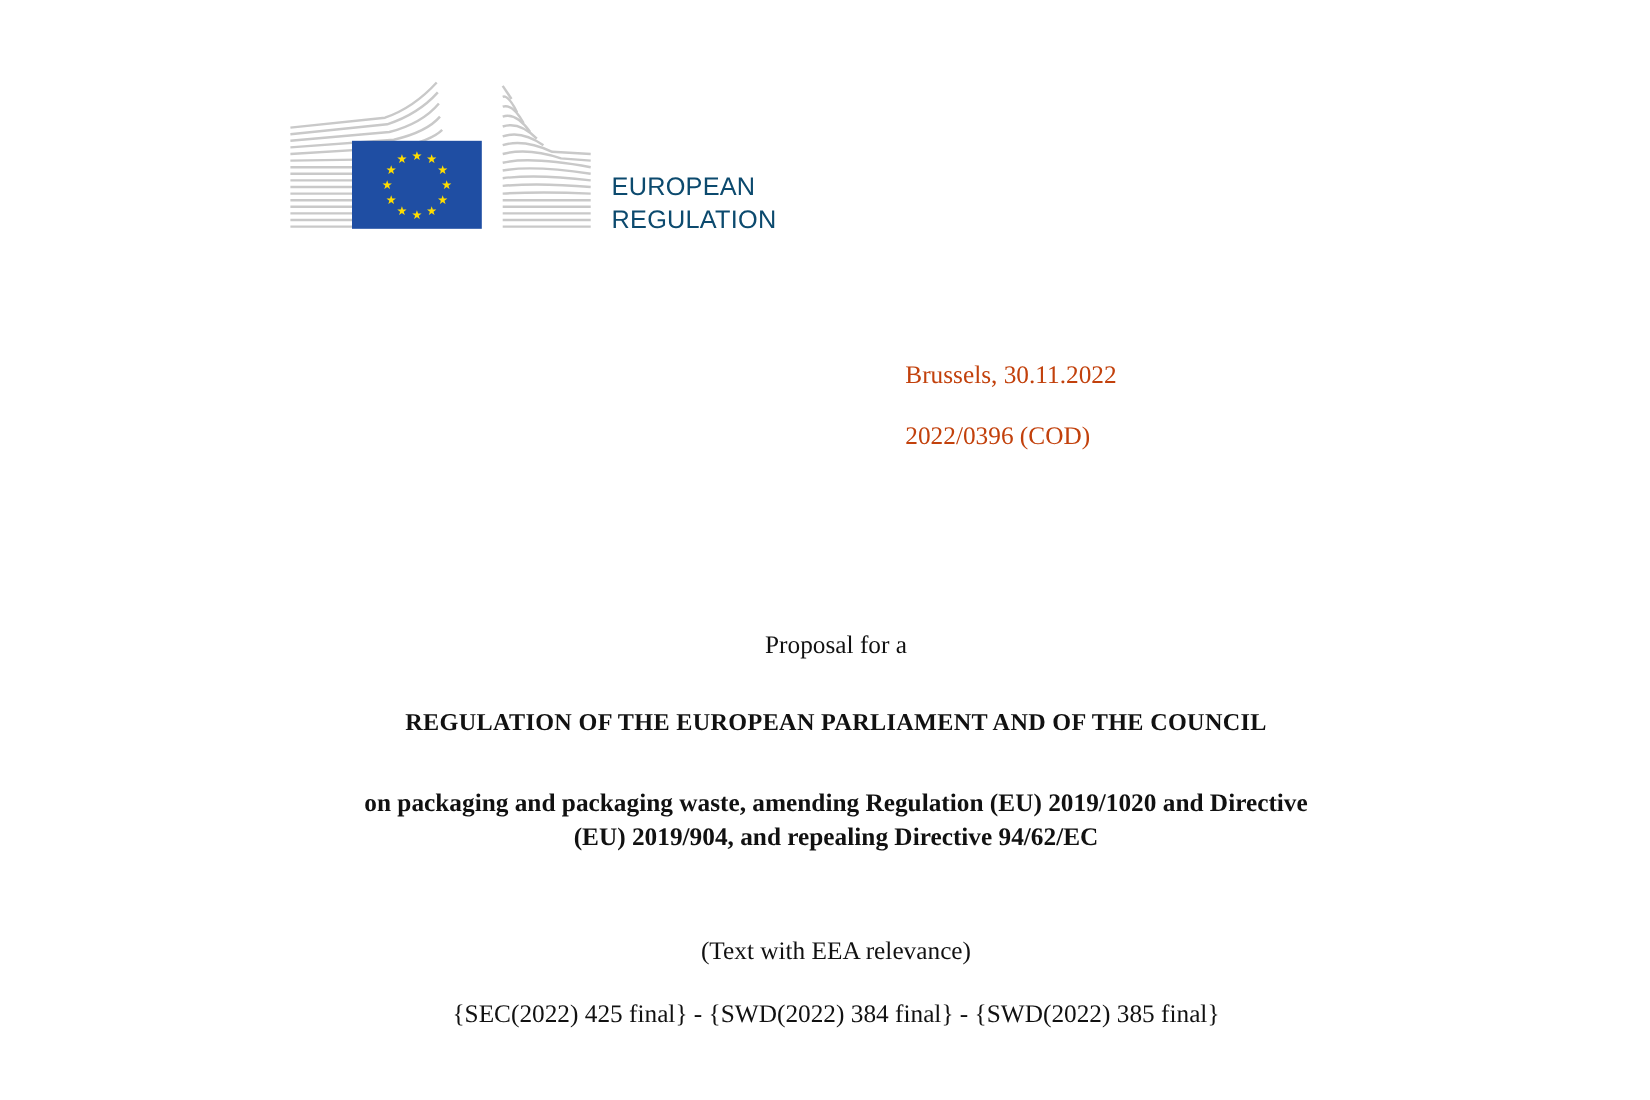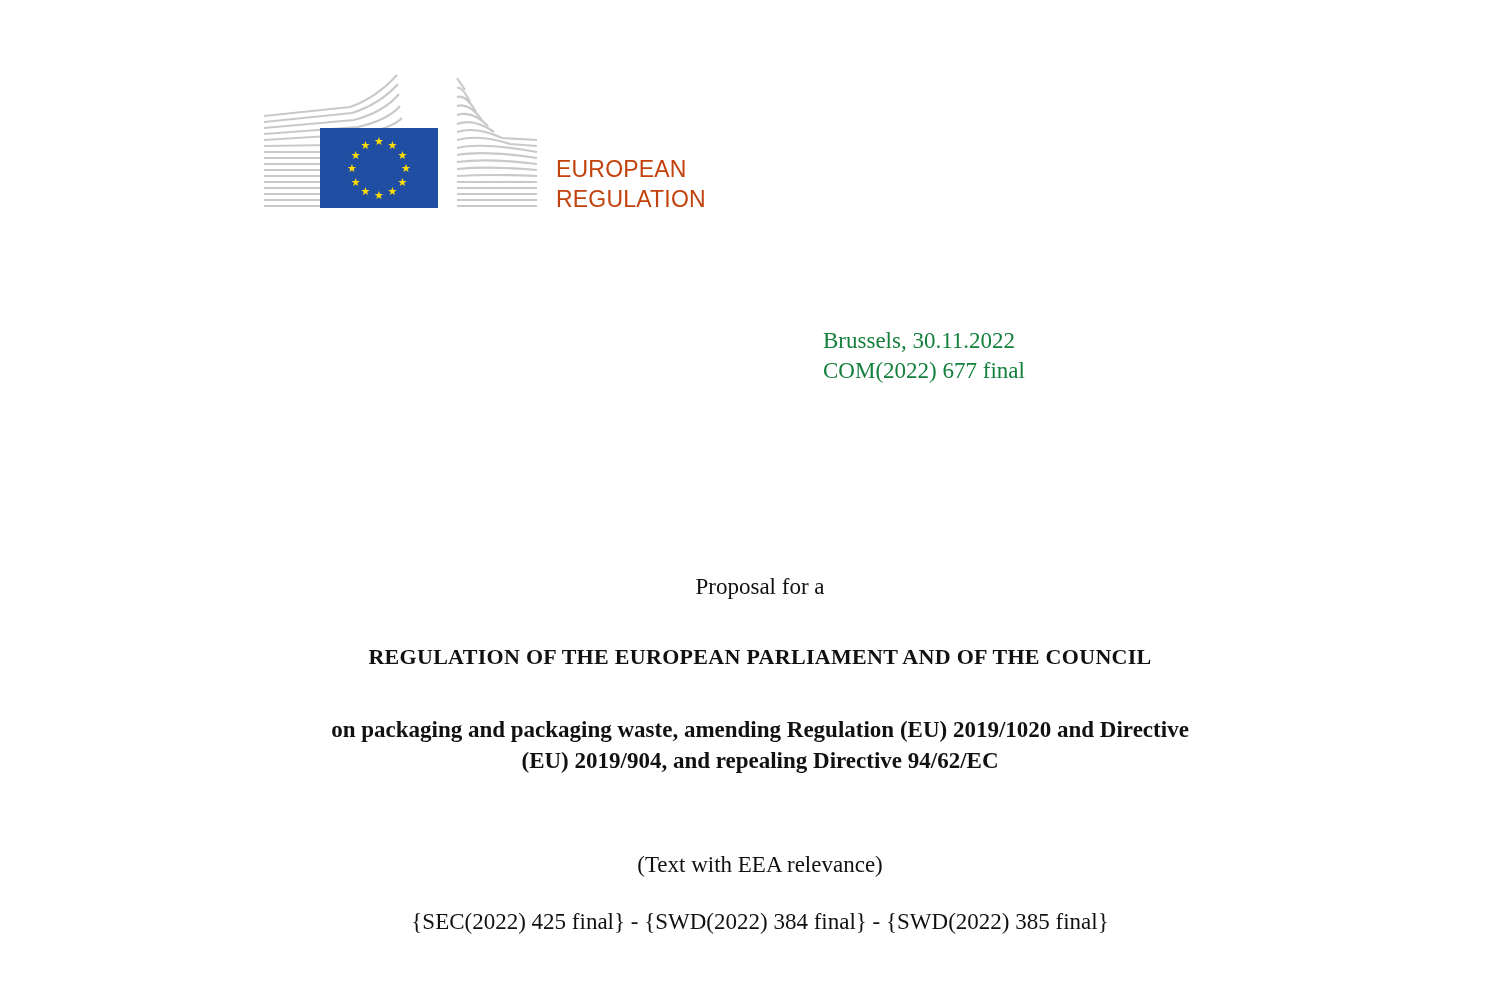--- a/index.html
+++ b/index.html
@@ -7,25 +7,25 @@
       width: 1500px; height: 1000px; background: #ffffff;
       position: relative; overflow: hidden;
       font-family: "Liberation Serif", "DejaVu Serif", serif;
       color: #111111;
     }
     .logo { position: absolute; left: 262px; top: 72px; width: 280px; height: 140px; }
     .logo svg { display: block; }
     .org-name {
       position: absolute; left: 556px; top: 154px;
       font-family: "Liberation Sans", "DejaVu Sans", sans-serif;
-      font-size: 23px; line-height: 30px; color: #c2410c; letter-spacing: 0.2px;
+      font-size: 23px; line-height: 30px; color: #0c4a6e; letter-spacing: 0.2px;
     }
     .ref-block {
       position: absolute; left: 823px; top: 326px;
-      font-size: 23px; line-height: 30px; color: #15803d;
+      font-size: 23px; line-height: 30px; color: #c2410c;
     }
     .ref-block .gap { height: 26px; }
     .centered {
       position: absolute; left: 0; width: 1520px; text-align: center;
     }
     .proposal { top: 574px; font-size: 23px; }
     .reg-title { top: 644px; font-size: 22px; font-weight: bold; letter-spacing: 0.3px; }
     .subtitle { top: 714px; font-size: 23px; font-weight: bold; line-height: 31px; }
     .eea { top: 852px; font-size: 23px; }
     .related { top: 909px; font-size: 23px; }
@@ -98,22 +98,22 @@
   </svg>
 </div>
 
 <div class="org-name">
   <div>EUROPEAN</div>
   <div>REGULATION</div>
 </div>
 
 <div class="ref-block">
   <div>Brussels, 30.11.2022</div>
-  <div>COM(2022) 677 final</div>
   <div class="gap"></div>
+  <div>2022/0396 (COD)</div>
 </div>
 
 <div class="centered proposal">Proposal for a</div>
 
 <div class="centered reg-title">REGULATION OF THE EUROPEAN PARLIAMENT AND OF THE COUNCIL</div>
 
 <div class="centered subtitle">
   <div>on packaging and packaging waste, amending Regulation (EU) 2019/1020 and Directive</div>
   <div>(EU) 2019/904, and repealing Directive 94/62/EC</div>
 </div>

